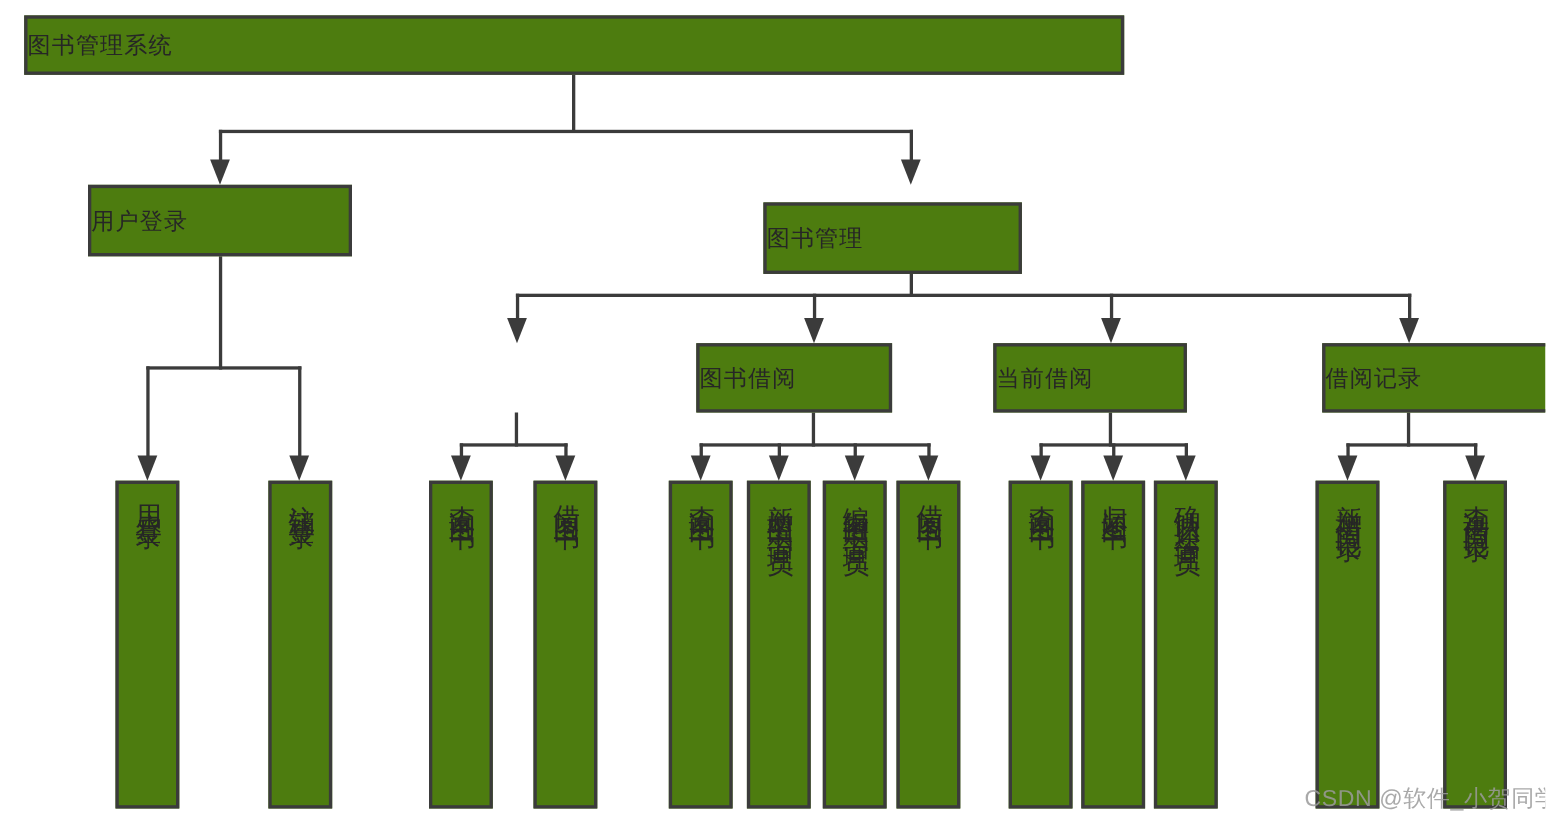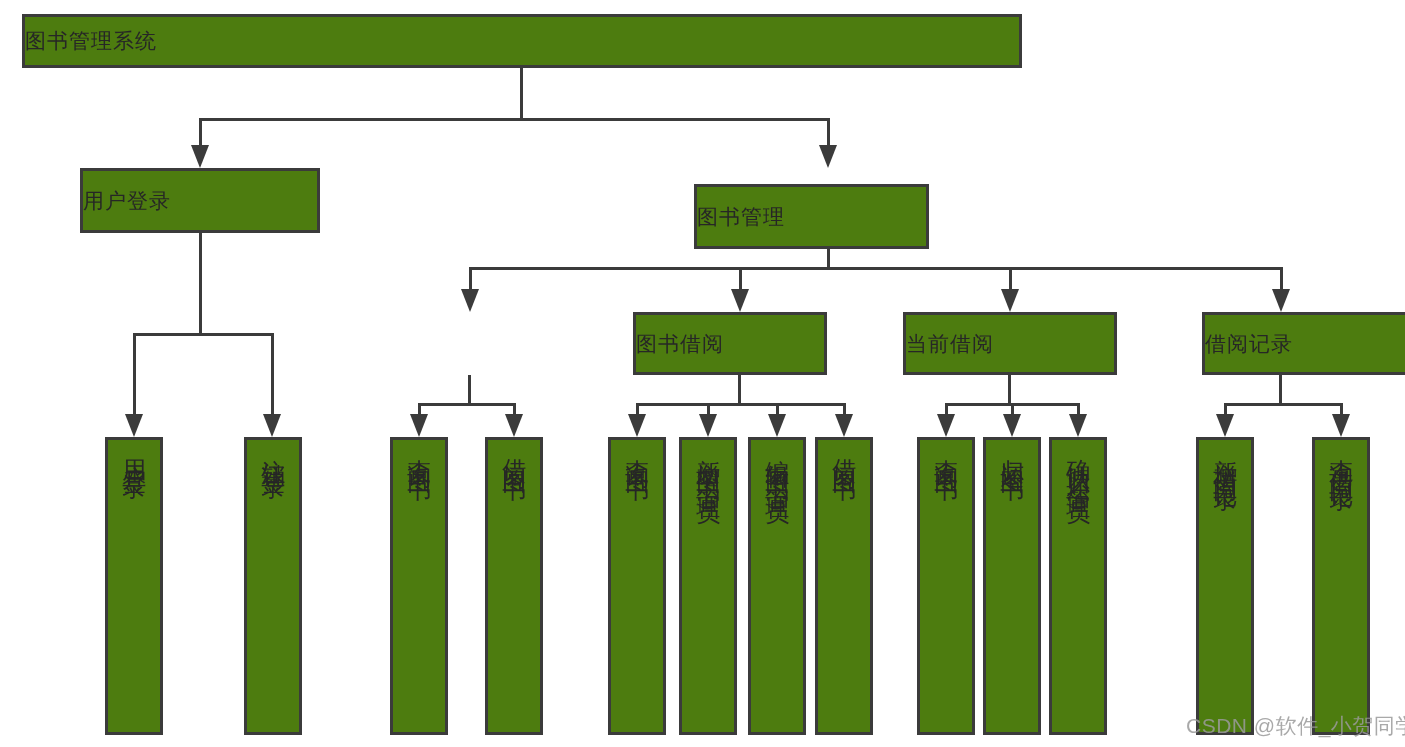--- a/index.html
+++ b/index.html
@@ -37,22 +37,22 @@
     text-orientation: mixed;
     font-size: 24px;
     letter-spacing: 6px;
     line-height: 1.1;
   }
   
   .n-root           { left: 22px;   top: 14px;  width: 1000px; height: 54px; }
   .n-user-login     { left: 80px;   top: 168px; width: 240px;  height: 65px; }
   .n-book-mgmt      { left: 694px;  top: 168px; width: 235px;  height: 65px; margin-top: 16px; }
   .n-new-book       { left: 363px;  top: 312px; width: 214px;  height: 63px; }
-  .n-book-borrow    { left: 633px;  top: 312px; width: 194px;  height: 63px; }
-  .n-current-borrow { left: 903px;  top: 312px; width: 214px;  height: 63px; }
+  .n-book-borrow    { left: 633px;  top: 312px; width: 178px;  height: 63px; }
+  .n-current-borrow { left: 903px;  top: 312px; width: 176px;  height: 63px; }
   .n-borrow-records { left: 1174px; top: 312px; width: 214px;  height: 63px; margin-left: 28px; }
   .leaf { top: 437px; width: 58px; height: 298px; }
   .l-login       { left: 105px; }
   .l-logout      { left: 244px; }
   .l-nbr-query   { left: 390px; }
   .l-nbr-borrow  { left: 485px; }
   .l-bb-query    { left: 608px; }
   .l-bb-add      { left: 679px; }
   .l-bb-edit     { left: 748px; }
   .l-bb-borrow   { left: 815px; }

